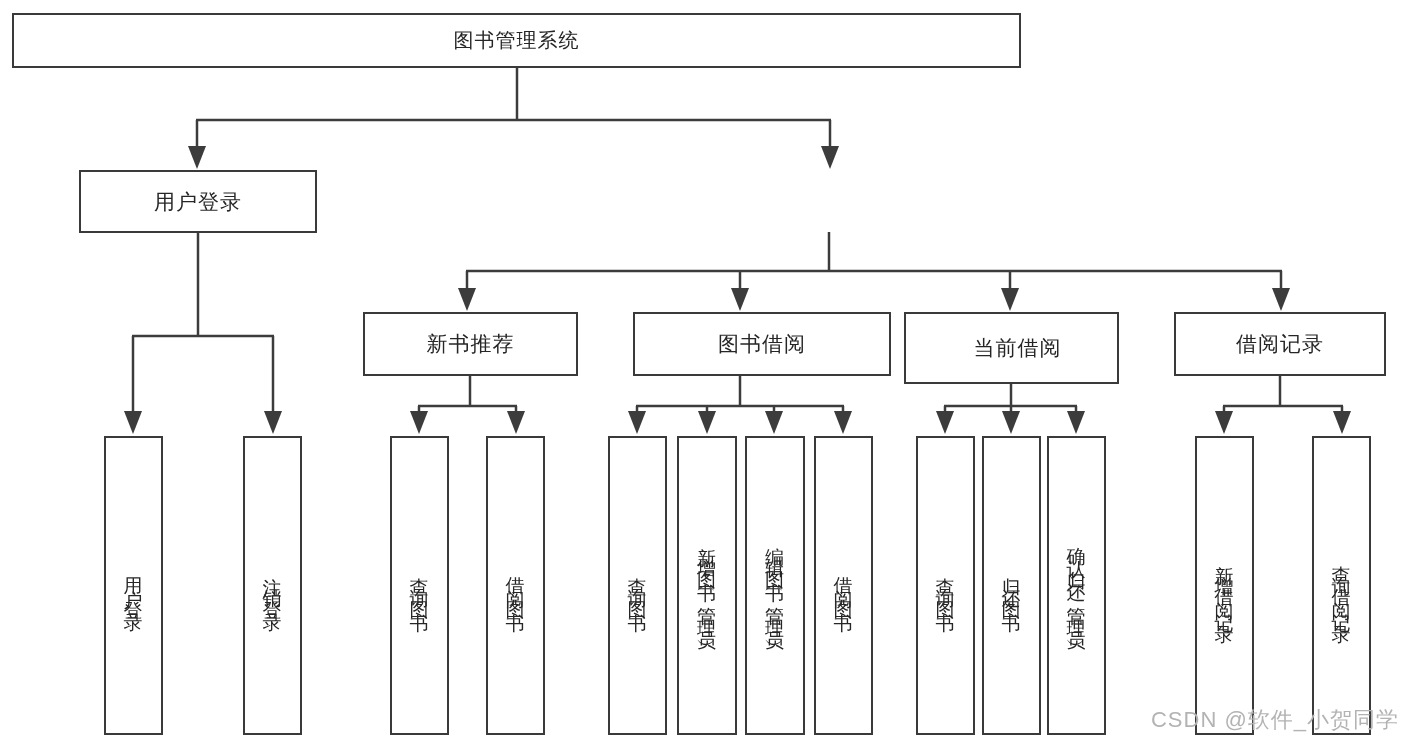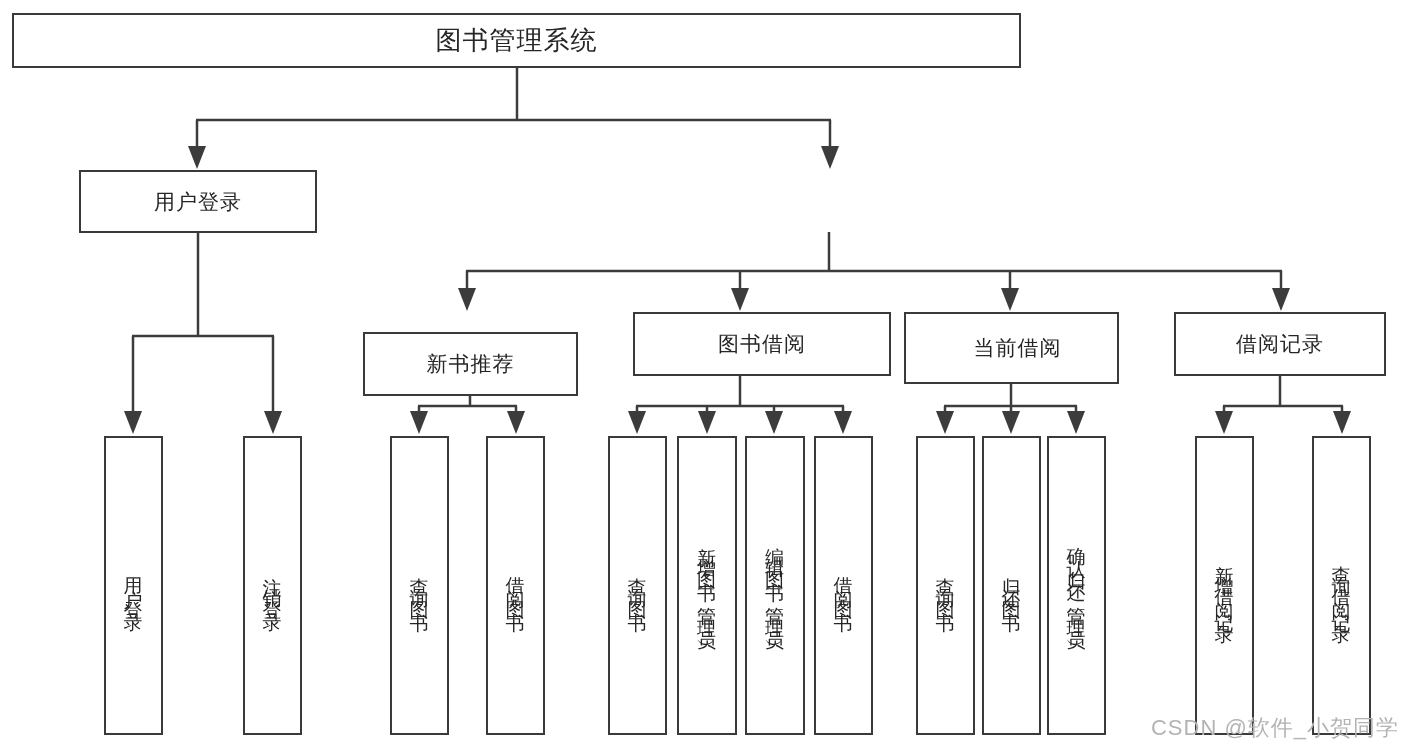--- a/index.html
+++ b/index.html
@@ -36,32 +36,32 @@
     display: flex;
     align-items: center;
     justify-content: center;
     text-align: center;
   }
   .hbox {
     font-size: 21px;
     letter-spacing: 1px;
     white-space: nowrap;
   }
-  .hbox.root { font-size: 26px; }
+  .hbox.root { font-size: 20px; }
   .vbox {
     writing-mode: vertical-rl;
     text-orientation: mixed;
     font-size: 19px;
     letter-spacing: 12px;
     line-height: 1;
   }
   .watermark {
     position: absolute;
     right: 6px;
-    bottom: 4px;
+    bottom: 12px;
     font-size: 22px;
     letter-spacing: 1px;
     color: var(--wm, #b3b3b3);
     white-space: nowrap;
   }
 </style>
 </head>
 <body>
 
 <div class="stage">
@@ -133,21 +133,21 @@
   </svg>
 
   <div class="node hbox root" style="left:12px; top:13px; width:1009px; height:55px;">
     <span>图书管理系统</span>
   </div>
 
   <div class="node hbox" style="left:79px; top:170px; width:238px; height:63px;">
     <span>用户登录</span>
   </div>
 
-  <div class="node hbox" style="left:363px; top:312px; width:215px; height:64px;margin-top:20px;">
+  <div class="node hbox" style="left:363px; top:312px; width:215px; height:64px;">
     <span>新书推荐</span>
   </div>
   <div class="node hbox" style="left:633px; top:312px; width:258px; height:64px;">
     <span>图书借阅</span>
   </div>
   <div class="node hbox" style="left:904px; top:312px; width:215px; height:72px;padding-left:12px;">
     <span>当前借阅</span>
   </div>
   <div class="node hbox" style="left:1174px; top:312px; width:212px; height:64px;">
     <span>借阅记录</span>

